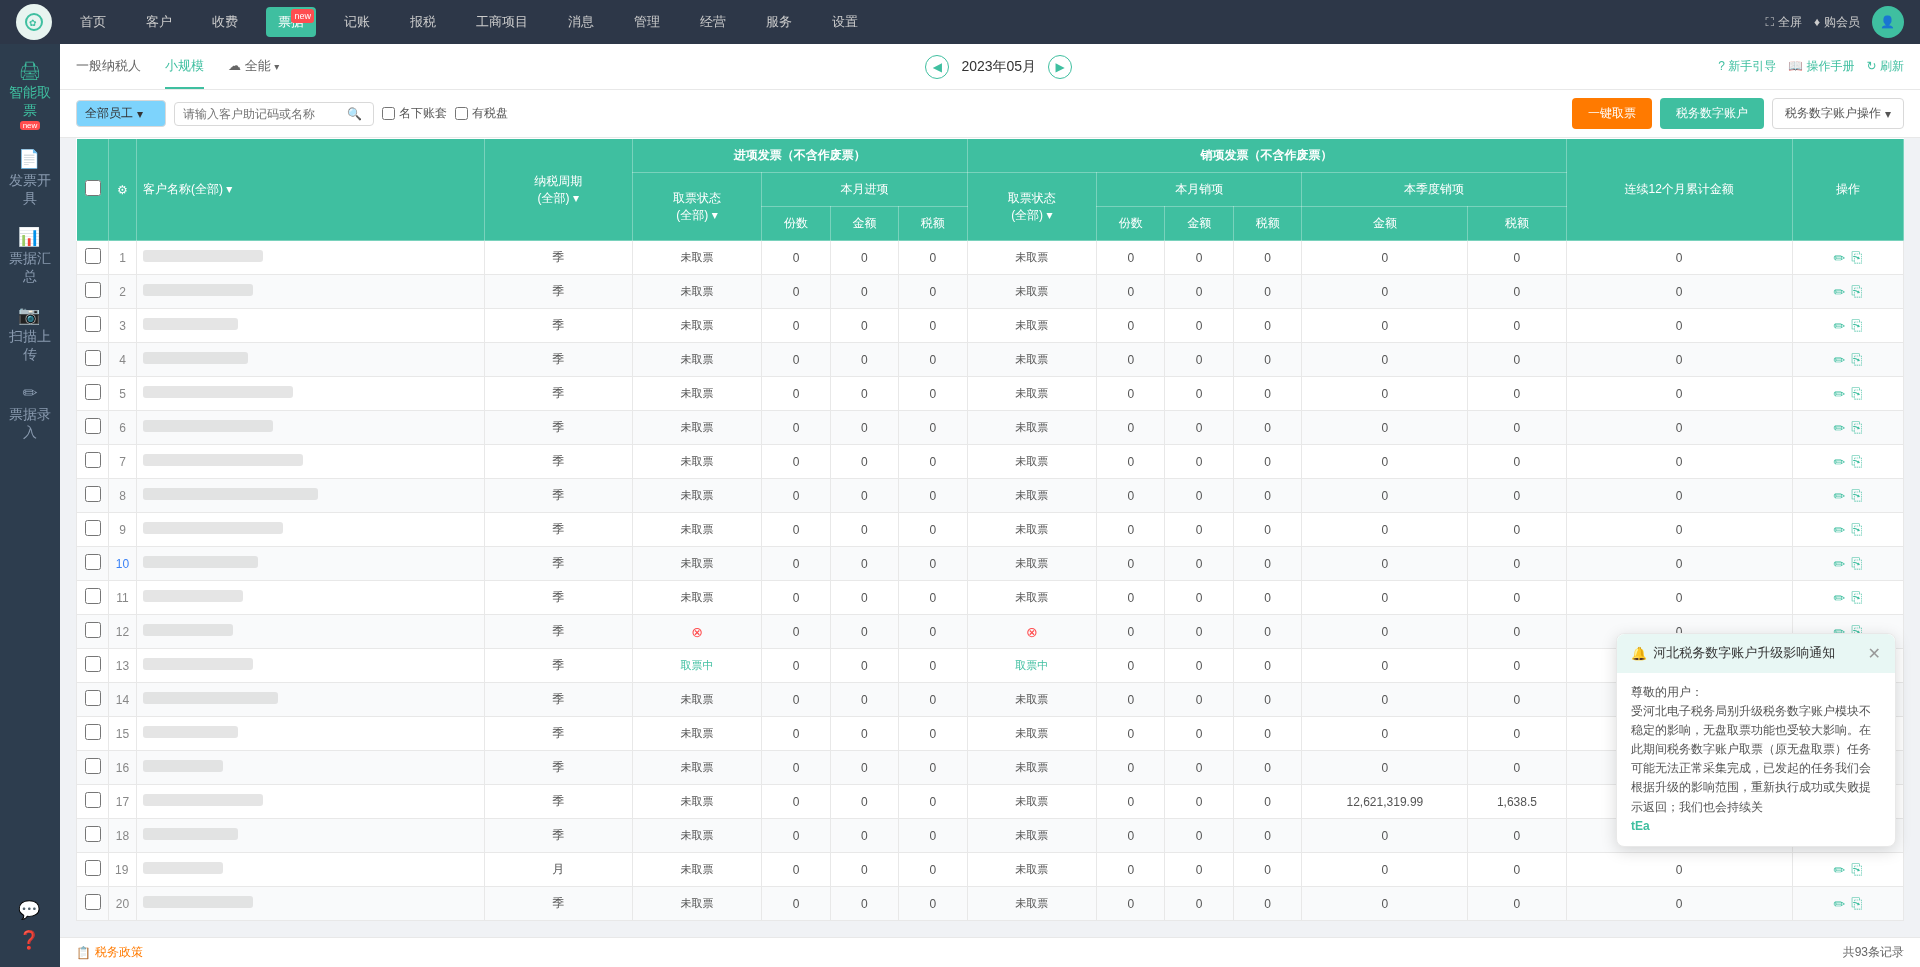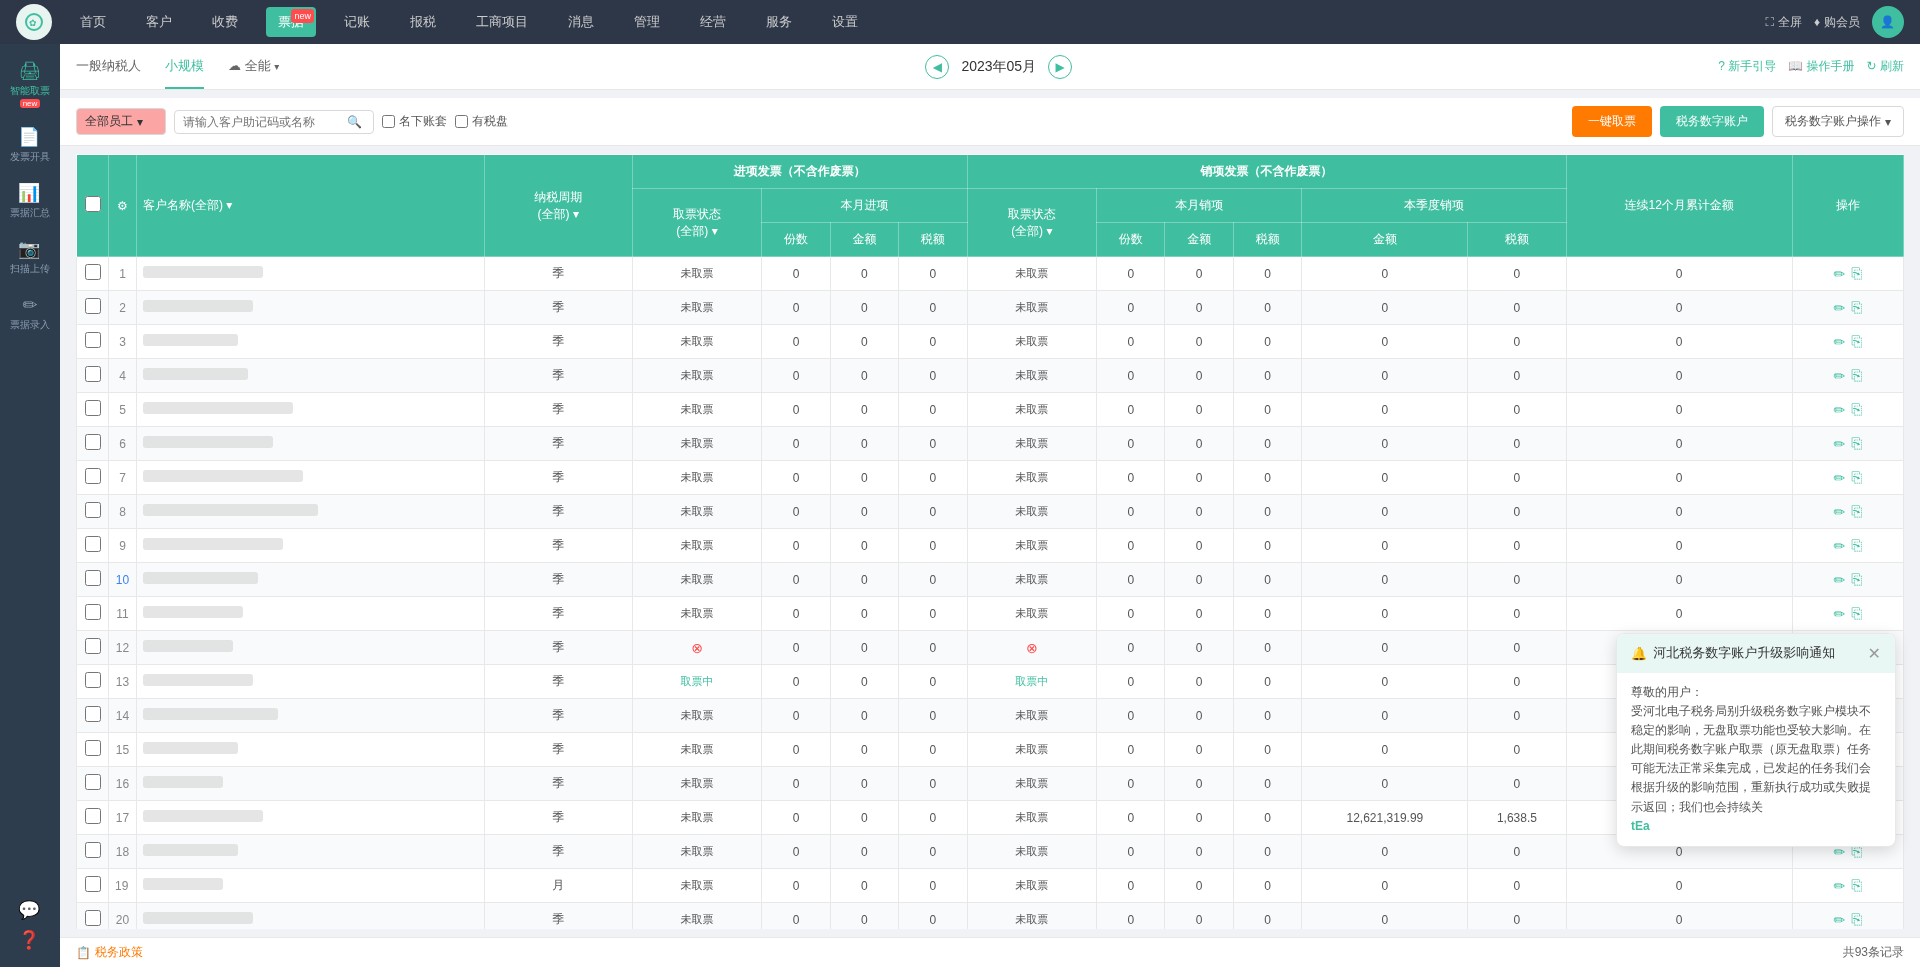--- a/index.html
+++ b/index.html
@@ -16,34 +16,34 @@
     .top-nav .right-actions { display: flex; align-items: center; gap: 12px; }
     .top-nav .right-actions .action-btn { color: #ccc; cursor: pointer; font-size: 12px; display: flex; align-items: center; gap: 4px; }
     .top-nav .avatar { width: 32px; height: 32px; background: #3fbfa0; border-radius: 50%; display: flex; align-items: center; justify-content: center; color: #fff; cursor: pointer; }
 
     
     .layout { display: flex; height: calc(967px - 44px); }
     .sidebar { width: 60px; background: #2d3d4e; display: flex; flex-direction: column; align-items: center; padding-top: 8px; gap: 2px; }
     .sidebar-item { display: flex; flex-direction: column; align-items: center; padding: 8px 4px; cursor: pointer; color: #8a9bb0; border-radius: 4px; width: 56px; }
     .sidebar-item.active { color: #3fbfa0; }
     .sidebar-item .icon { font-size: 18px; margin-bottom: 2px; }
-    .sidebar-item .label { font-size: 10px; text-align: center; }
+    .sidebar-item .label { font-size: 14px; text-align: center; }
     .sidebar-item .new-badge { background: #ff4d4f; color: #fff; font-size: 8px; padding: 0 3px; border-radius: 3px; margin-top: 1px; }
 
     
-    .main-content { flex: 1; display: flex; flex-direction: column; overflow: hidden; background: #f0f2f5; gap: 8px; }
+    .main-content { flex: 1; display: flex; flex-direction: column; overflow: hidden; background: #f0f2f5; }
 
     
     .tabs-bar { background: #fff; padding: 0 16px; display: flex; align-items: center; border-bottom: 1px solid #e8e8e8; height: 46px; gap: 24px; }
     .tabs-bar .tab { padding: 12px 0; cursor: pointer; color: #666; font-size: 13px; border-bottom: 2px solid transparent; }
     .tabs-bar .tab.active { color: #3fbfa0; border-bottom: 2px solid #3fbfa0; font-weight: 500; }
 
     
     .filter-bar { background: #fff; padding: 8px 16px; display: flex; align-items: center; gap: 8px; border-bottom: 1px solid #e8e8e8; }
-    .filter-bar .select-box { border: 1px solid #d9d9d9; border-radius: 4px; padding: 4px 8px; font-size: 12px; display: flex; align-items: center; gap: 4px; cursor: pointer; background: #fca5a5; min-width: 90px; }
+    .filter-bar .select-box { border: 1px solid #d9d9d9; border-radius: 4px; padding: 4px 8px; font-size: 12px; display: flex; align-items: center; gap: 4px; cursor: pointer; background: #7dd3fc; min-width: 90px; }
     .filter-bar .search-box { border: 1px solid #d9d9d9; border-radius: 4px; padding: 4px 8px; font-size: 12px; display: flex; align-items: center; gap: 4px; width: 200px; }
     .filter-bar .search-box input { border: none; outline: none; font-size: 12px; width: 160px; }
     .filter-bar .checkbox-label { display: flex; align-items: center; gap: 4px; cursor: pointer; font-size: 12px; color: #555; }
     .filter-bar .right-btns { margin-left: auto; display: flex; gap: 8px; }
     .btn-orange { background: #ff7a00; color: #fff; border: none; padding: 6px 16px; border-radius: 4px; cursor: pointer; font-size: 12px; }
     .btn-teal { background: #3fbfa0; color: #fff; border: none; padding: 6px 16px; border-radius: 4px; cursor: pointer; font-size: 12px; }
     .btn-outline { background: #fff; color: #555; border: 1px solid #d9d9d9; padding: 6px 12px; border-radius: 4px; cursor: pointer; font-size: 12px; display: flex; align-items: center; gap: 4px; }
 
     
     .table-container { flex: 1; overflow: auto; padding: 0 16px 8px; background: #f0f2f5; }

